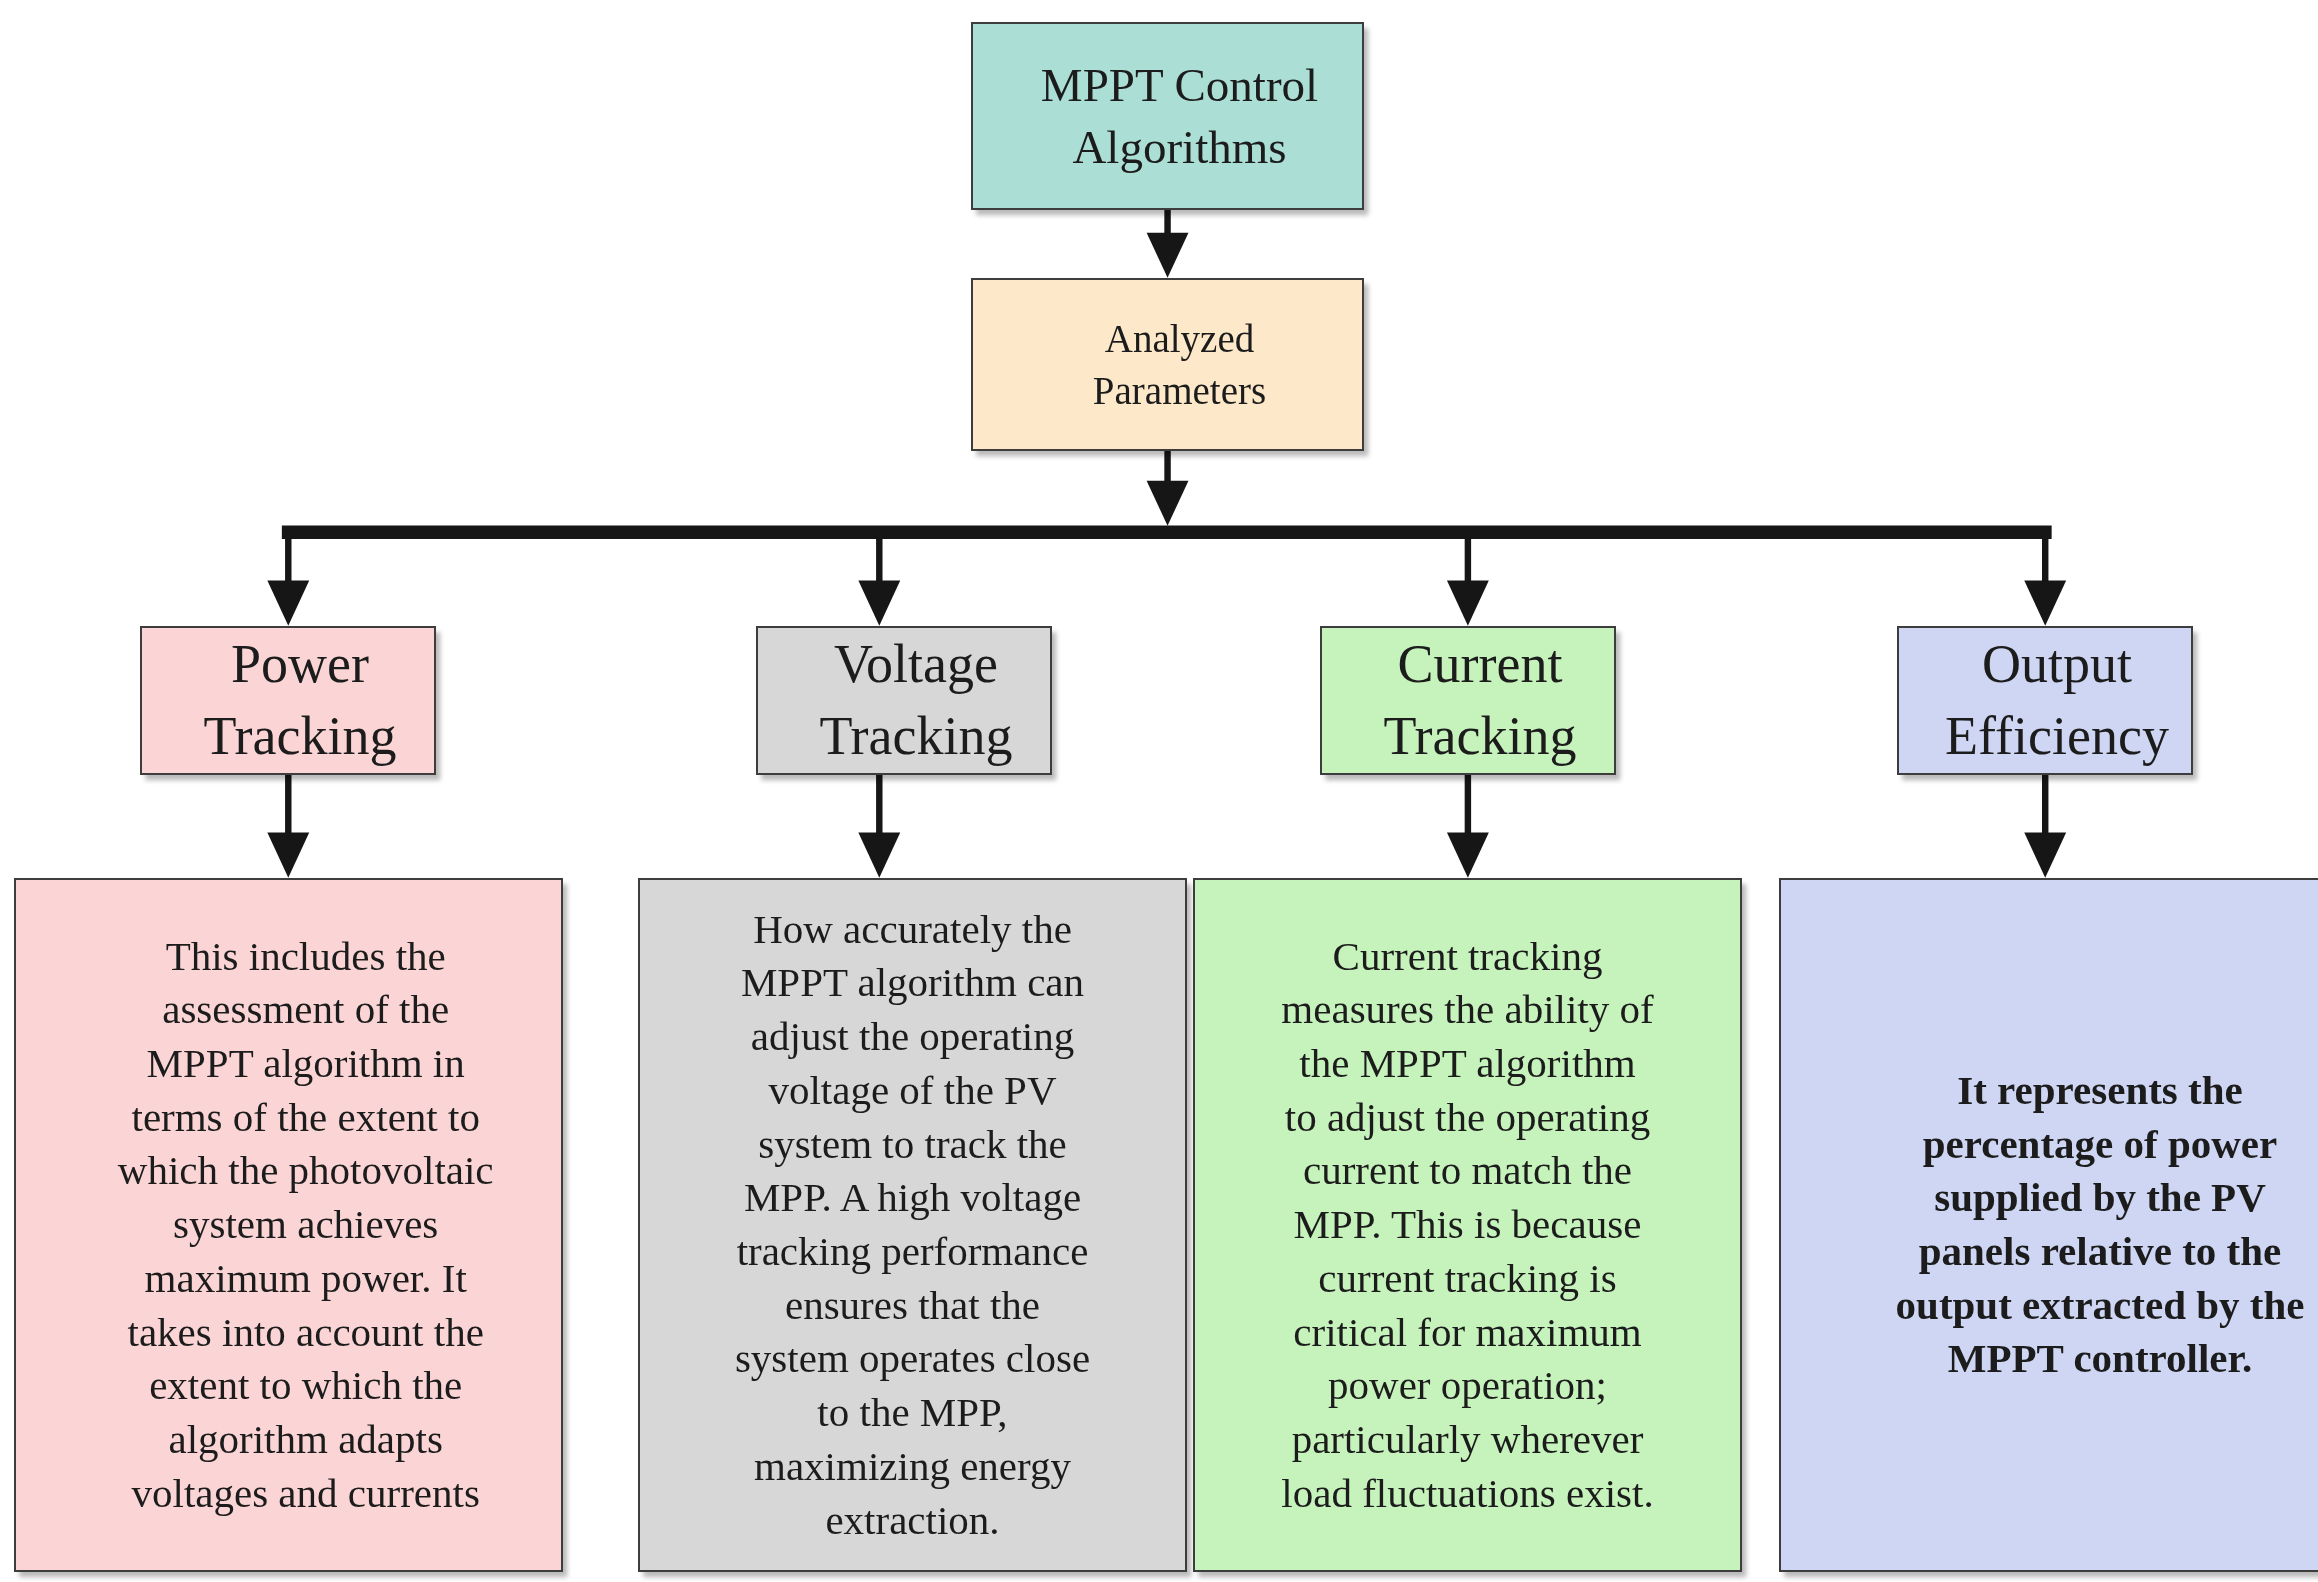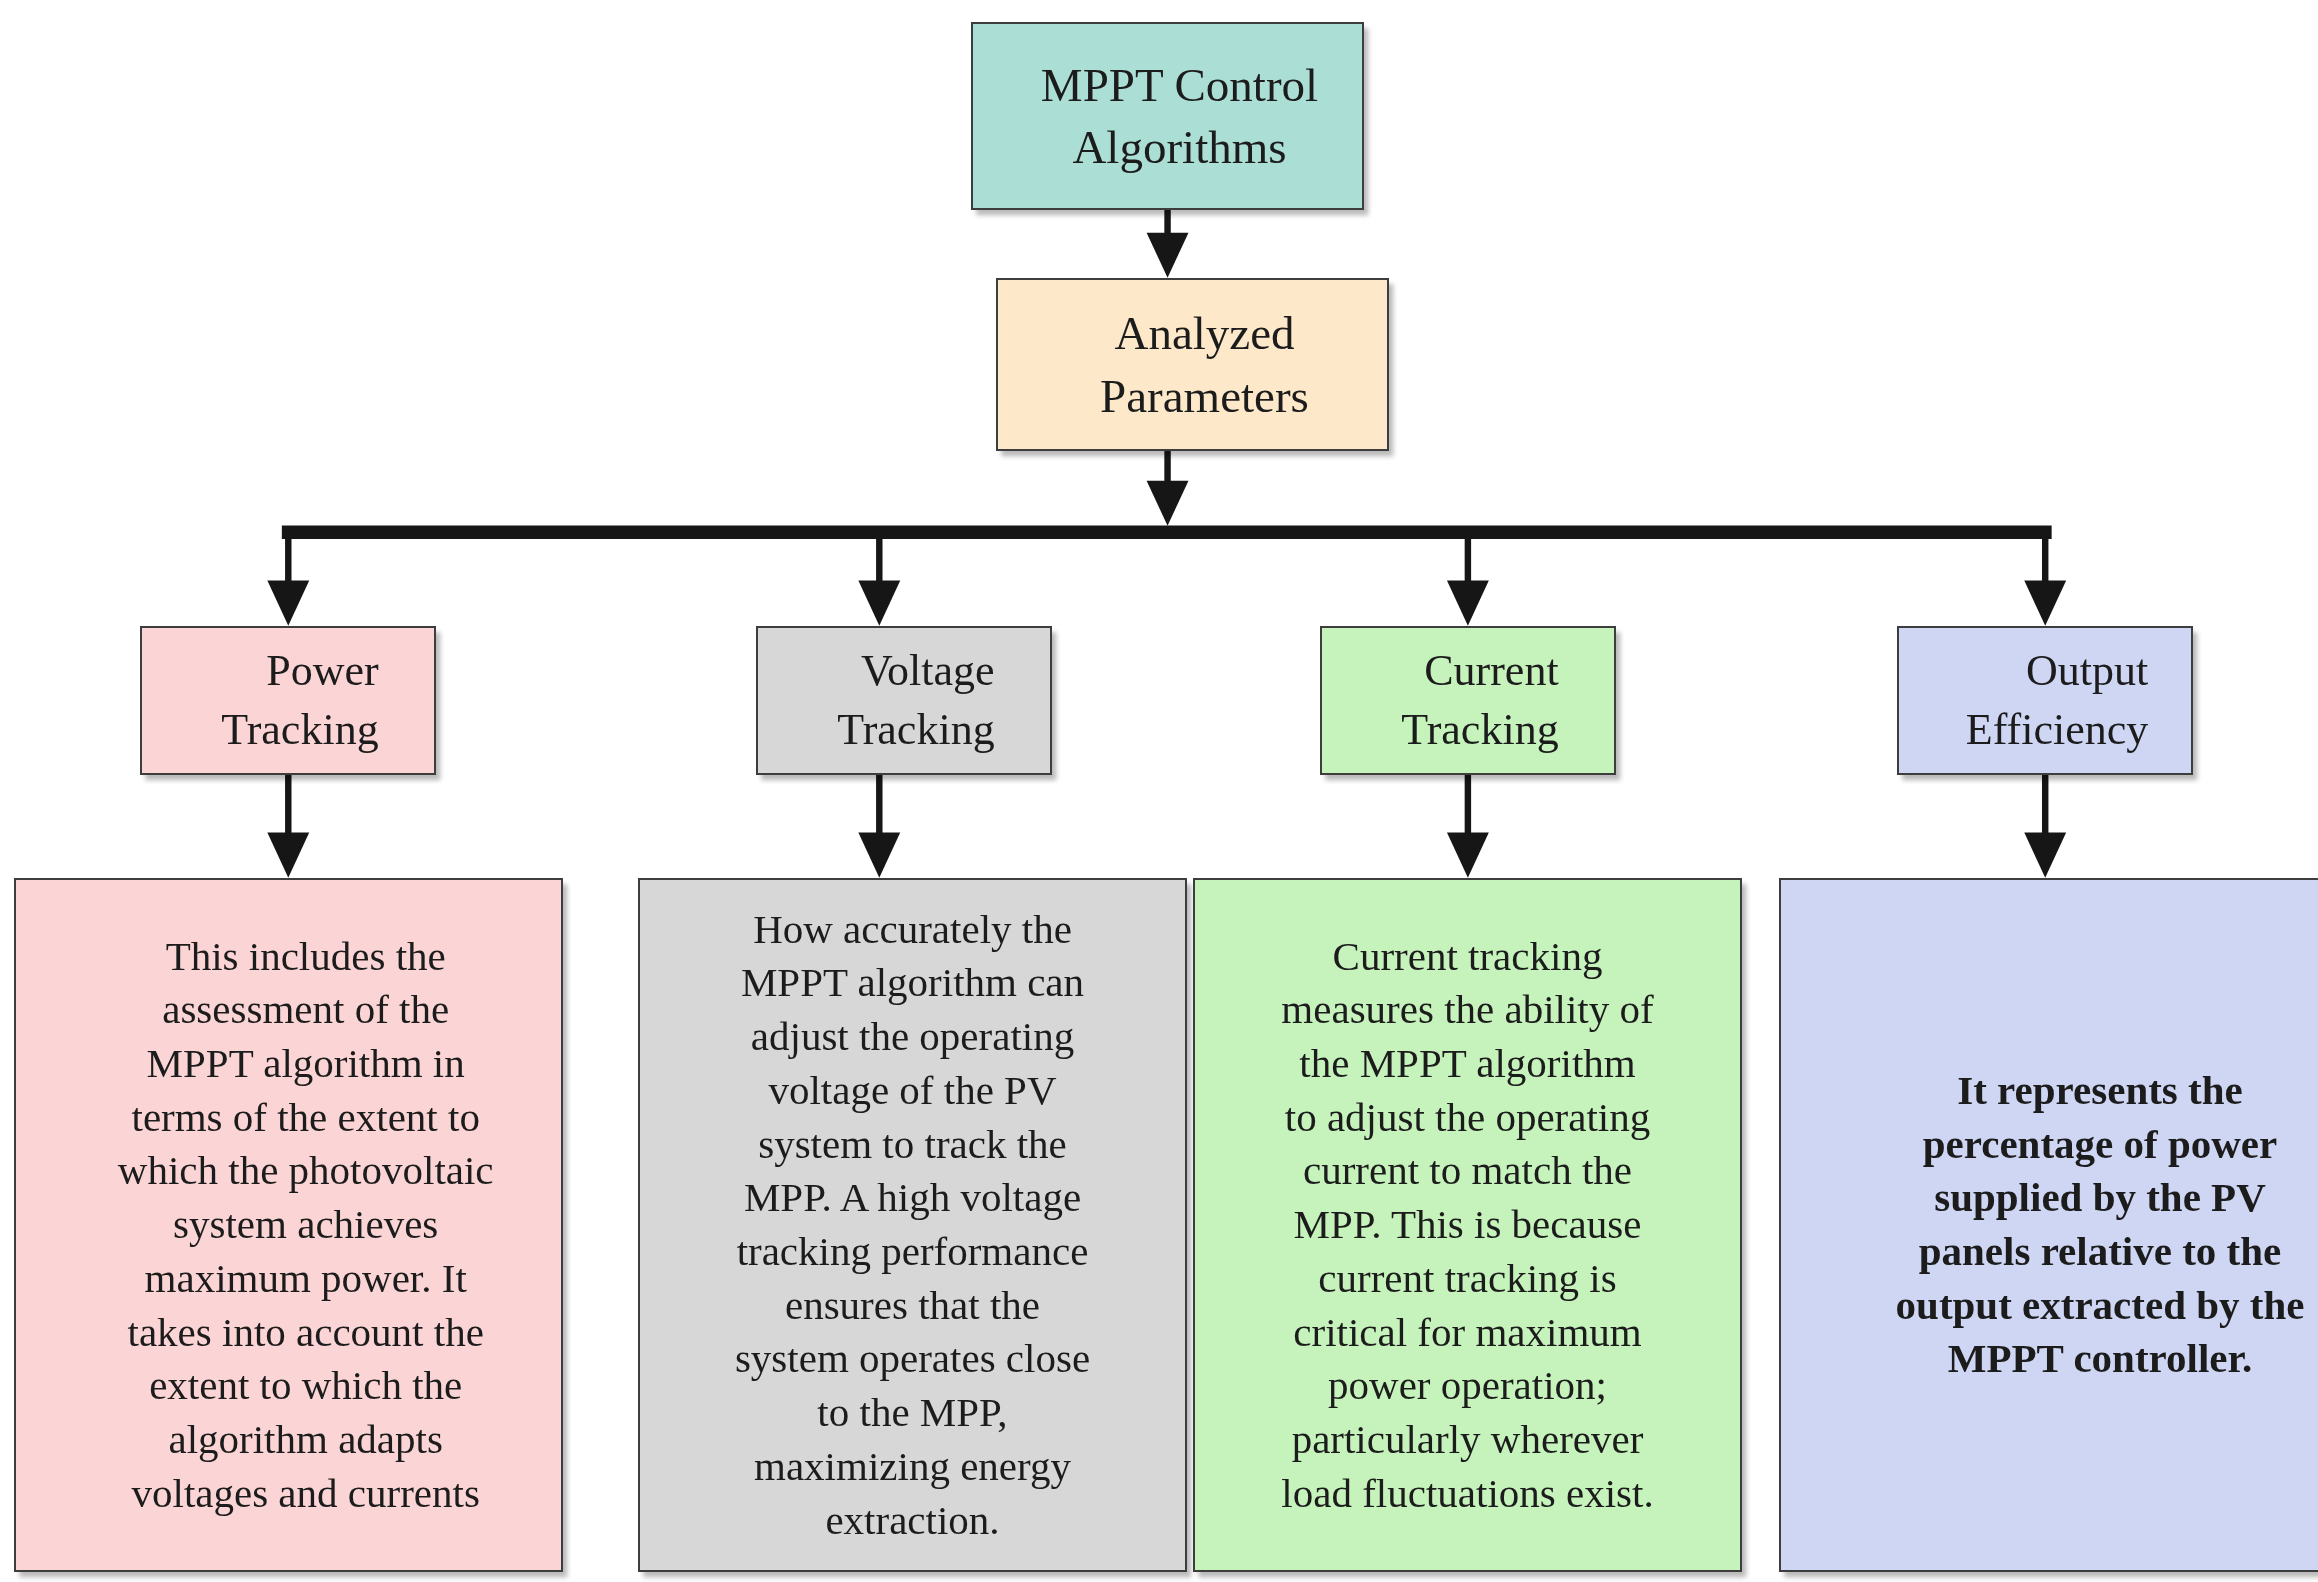--- a/index.html
+++ b/index.html
@@ -19,22 +19,22 @@
   .node {
     position: absolute;
     display: flex; align-items: center; justify-content: center;
     text-align: center;
     border: 2.4px solid #3d3d3d;
     box-shadow: 4.8px 5.6px 4.8px rgba(0,0,0,0.28);
     white-space: pre-line;
     padding-left: 24px;
   }
   .root      { left: 971px; top:  22px; width: 393px; height: 188px; font-size: 47px; line-height: 1.32; }
-  .secondary { left: 971px; top: 278px; width: 393px; height: 173px; font-size: 47px; line-height: 1.32; margin-left: 25px; }
-  .header    { top: 626px; width: 296px; height: 149px; font-size: 44px; line-height: 1.32; text-align: right; }
+  .secondary { left: 971px; top: 278px; width: 393px; height: 173px; font-size: 39px; line-height: 1.32; }
+  .header    { top: 626px; width: 296px; height: 149px; font-size: 54px; line-height: 1.32; }
   .h1 { left: 140px; }  .h2 { left: 731px; margin-left: 25px; }  .h3 { left: 1320px; } .h4 { left: 1897px; }
   .desc      { top: 878px; height: 694px; font-size: 41px; line-height: 1.31; padding: 9.7px 13px; }
   .d1 { left: 13.7px;   width: 549px; padding-left: 48px; }
   .d2 { left: 638px;  width: 549px; justify-content: center; }
   .d3 { left: 1193px; width: 549px; }
   .d4 { left: 1779px; width: 642px; font-weight: bold; }
 </style>
 </head>
 <body>
 

